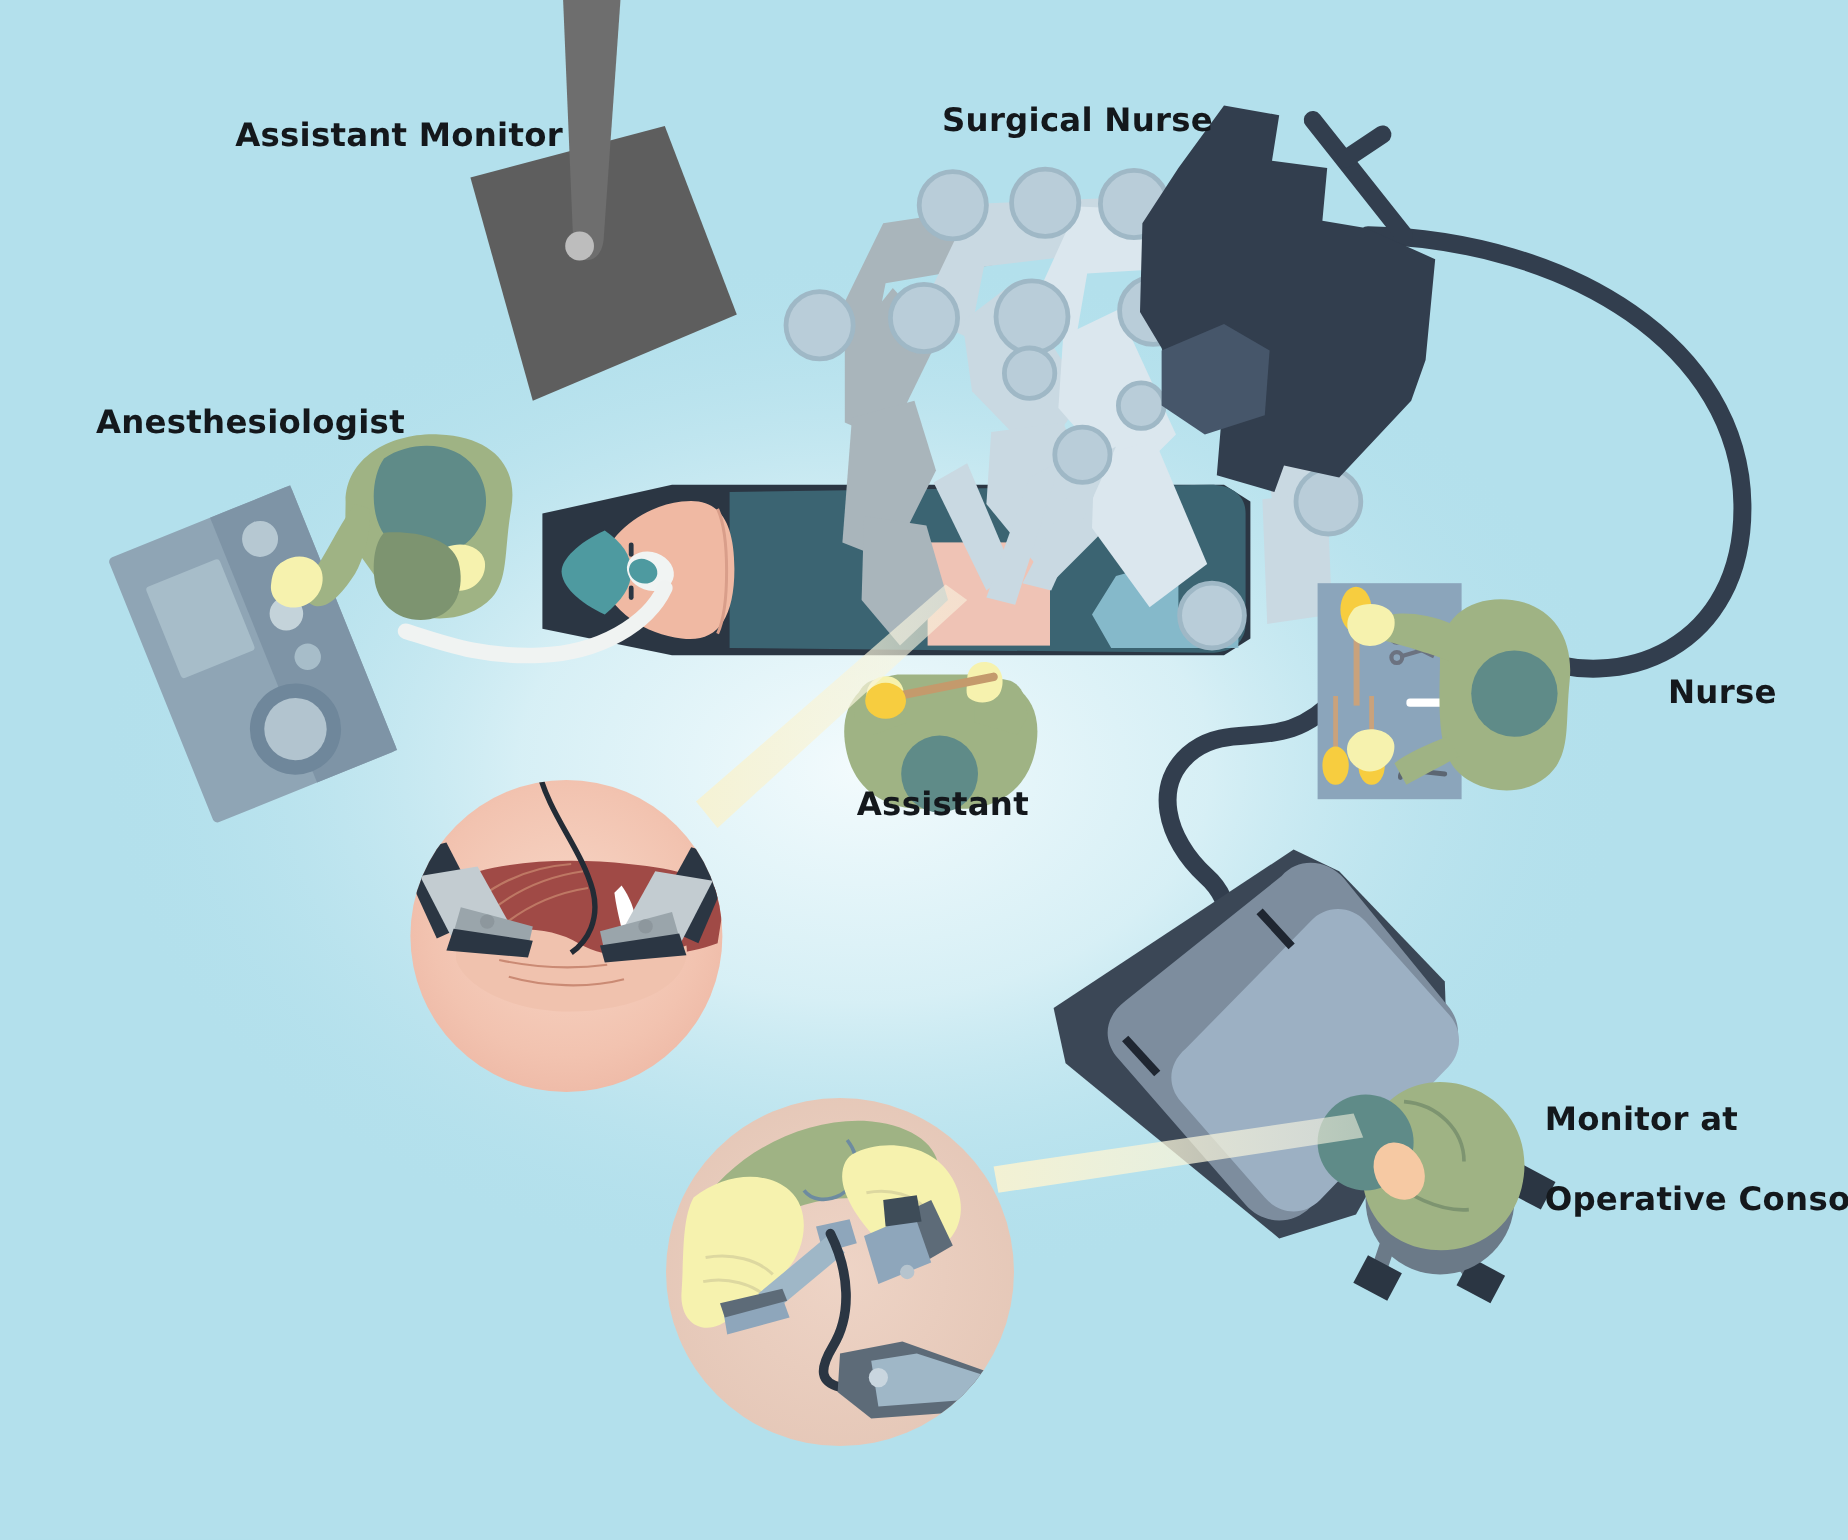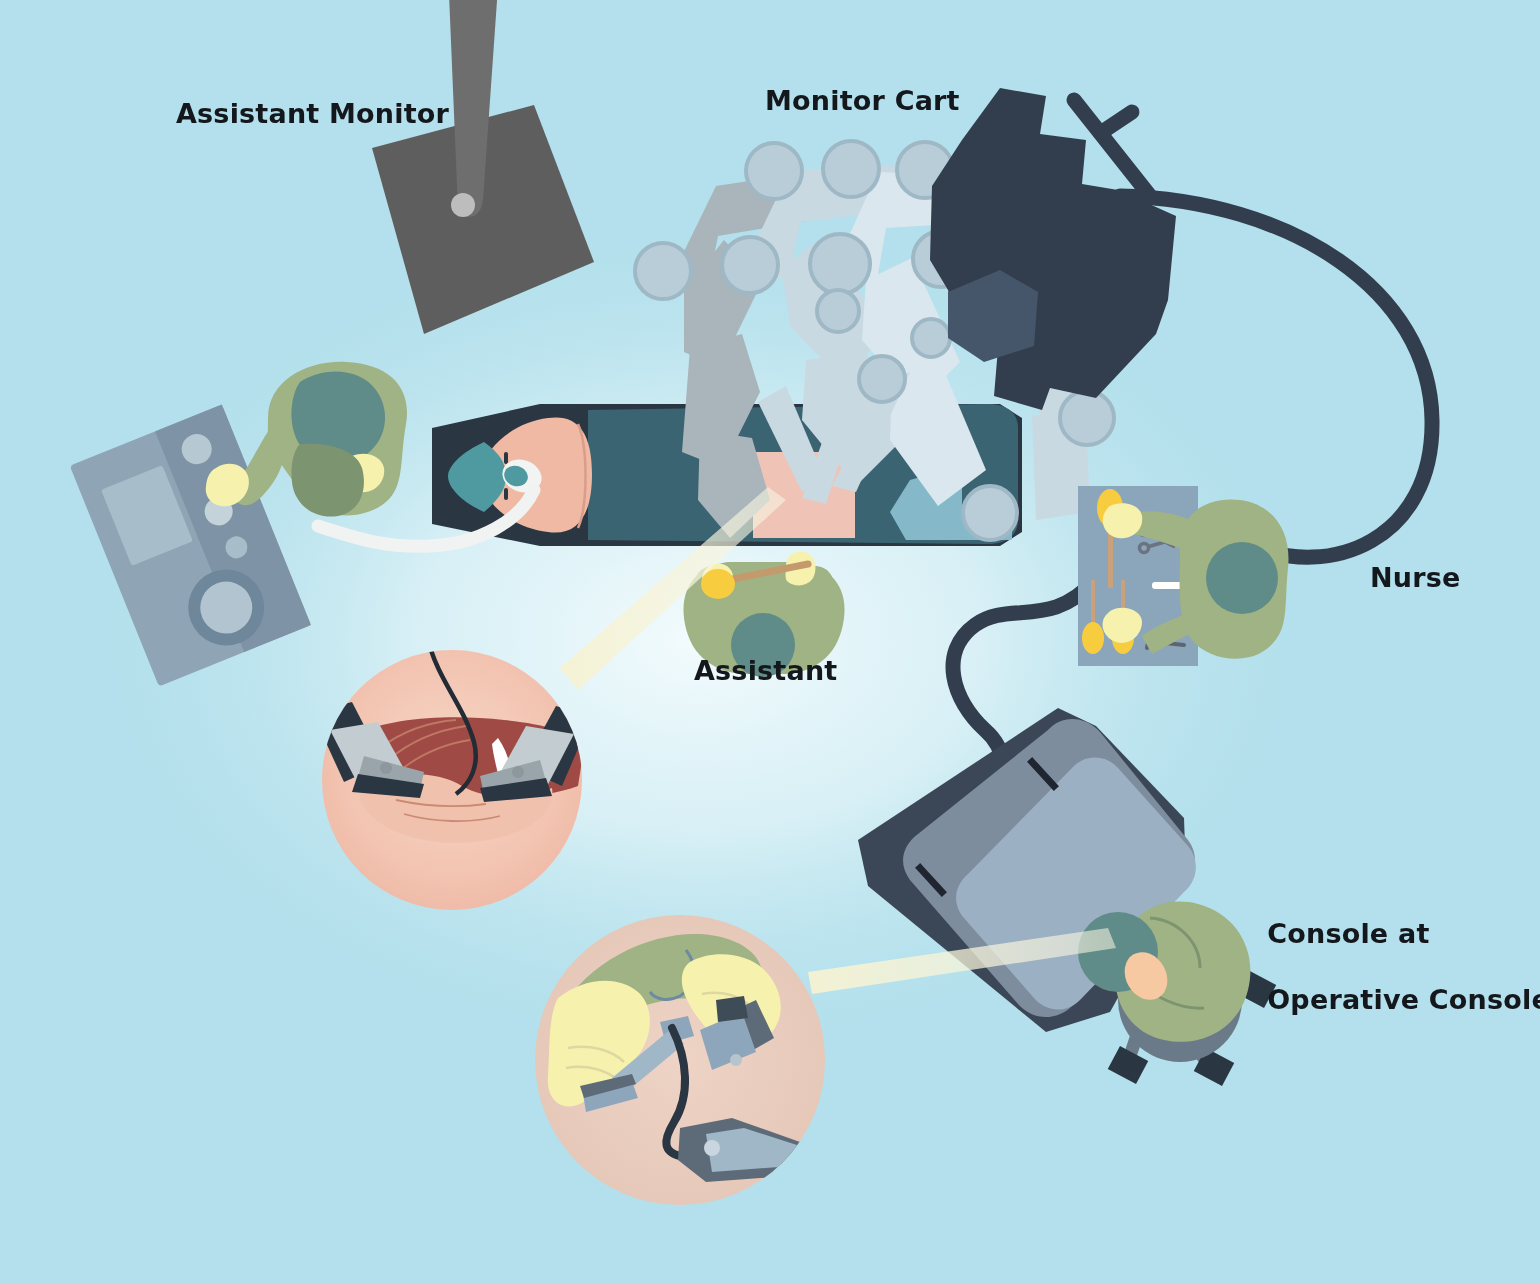--- a/index.html
+++ b/index.html
@@ -2,21 +2,21 @@
 <html><head>
 <meta charset="utf-8">
 <title>Robotic Surgery Operating Room Diagram</title>
 <style>
   html,body{margin:0;padding:0;}
   body{
     width:1540px;height:1283px;overflow:hidden;
     font-family:"DejaVu Sans", sans-serif;
     background:#b3e0ec;
   }
-  #scene{position:relative;width:1420px;height:1283px;}
+  #scene{position:relative;width:1420px;height:1283px;margin-left:20px;}
   #scene svg{display:block;}
   .lbl{
     position:absolute;
     font-family:"DejaVu Sans", sans-serif;
     font-weight:bold;
     color:#14181c;
     font-size:27px;
     letter-spacing:0.2px;
     line-height:1.22;
     white-space:pre;
@@ -366,21 +366,22 @@
         <polygon points="680,1128 732,1118 800,1142 790,1176 706,1182 678,1160" fill="#5d6b78"></polygon>
         <polygon points="706,1134 744,1128 800,1146 792,1166 712,1172" fill="#9fb7c7"></polygon>
         <circle cx="712" cy="1148" r="8" fill="#c9d6df"></circle>
       </g>
     </g>
   </g>
 
 </svg>
 
 <div class="lbl" id="lbl-assistant-monitor">Assistant Monitor</div>
-<div class="lbl" id="lbl-surgical-cart">Monitor Cart</div>
+<div class="lbl" id="lbl-surgical-cart">Surgical Nurse</div>
+<div class="lbl" id="lbl-anesthesiologist">Anesthesiologist</div>
 <div class="lbl" id="lbl-nurse">Nurse</div>
 <div class="lbl" id="lbl-assistant">Assistant</div>
 <div class="lbl" id="lbl-surgeon">
-  <span>Console at</span><br>
+  <span>Monitor at</span><br>
   <span>Operative Console</span>
 </div>
 
 </div>
 
 </body></html>

